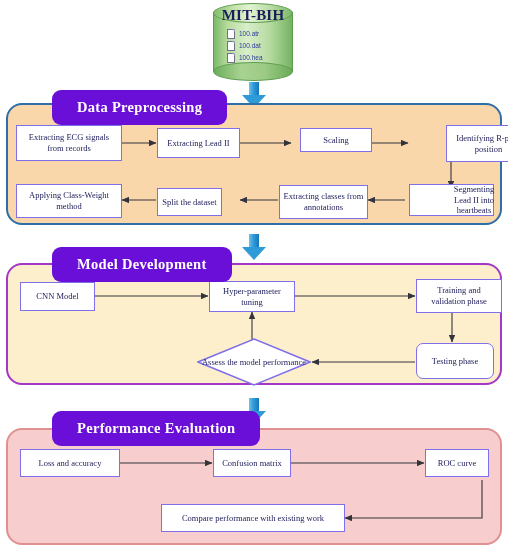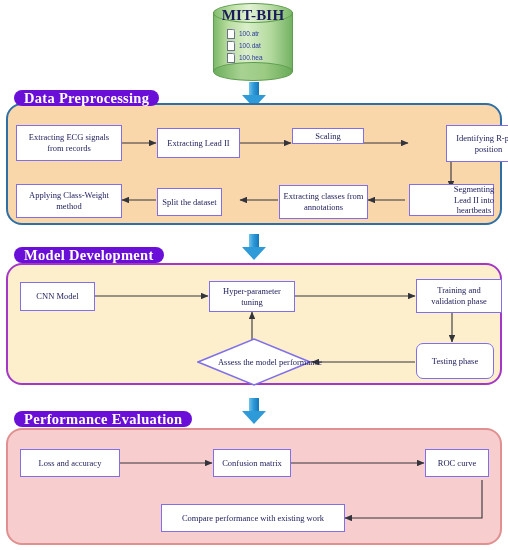--- a/index.html
+++ b/index.html
@@ -161,25 +161,26 @@
   .section-badge {
     position: absolute;
     background: #6a0fd8;
     color: #ffffff;
     border-radius: 9px;
     font-size: 14.5px;
     font-weight: bold;
     letter-spacing: 0.3px;
     display: flex;
     align-items: center;
-    padding: 0 10px;
-    height: 16px;
+    padding: 0 25px;
+    height: 35px;
     white-space: nowrap;
     z-index: 10;
     font-family: "Liberation Serif", serif;
+    margin-left: 38px;
   }
   .badge-1 { left: 14px; top: 90px; }
   .badge-2 { left: 14px; top: 247px; }
   .badge-3 { left: 14px; top: 411px; }
 
   
   .node {
     position: absolute;
     background: #ffffff;
     border: 1.5px solid #7f6fe8;
@@ -210,21 +211,20 @@
     left: 0; top: 0;
     width: 100%;
     height: 100%;
     display: flex;
     align-items: center;
     justify-content: center;
     text-align: center;
     font-size: 8.5px;
     line-height: 1.25;
     color: #1c1c5a;
-    margin-left: 16px;
   }
 
   
   #edges {
     position: absolute;
     left: 0; top: 0;
     width: 508px;
     height: 550px;
     pointer-events: none;
     z-index: 3;
@@ -302,21 +302,21 @@
       <path d="M252,340 L252,312"></path>
 
       <path d="M120,463 L212,463"></path>
       <path d="M291,463 L424,463"></path>
       <path d="M482,480 L482,518 L345,518"></path>
     </g>
   </svg>
 
   <div class="node" style="left:16px;  top:125px; width:106px; height:36px;">Extracting ECG signals from records</div>
   <div class="node" style="left:157px; top:128px; width:83px;  height:30px;">Extracting Lead II</div>
-  <div class="node" style="left:292px; top:128px; width:72px;  height:16px;">Scaling</div>
+  <div class="node" style="left:300px; top:128px; width:72px;  height:24px;">Scaling</div>
   <div class="node" style="left:409px; top:125px; width:85px;  height:37px;margin-left:37px;">Identifying R-peak position</div>
 
   <div class="node" style="left:409px; top:184px; width:85px;  height:32px;padding-left:48px;">Segmenting Lead II into heartbeats</div>
   <div class="node" style="left:279px; top:185px; width:89px;  height:34px;">Extracting classes from annotations</div>
   <div class="node" style="left:157px; top:188px; width:65px;  height:28px;">Split the dataset</div>
   <div class="node" style="left:16px;  top:184px; width:106px; height:34px;">Applying Class-Weight method</div>
 
   <div class="node" style="left:20px;  top:282px; width:75px;  height:29px;">CNN Model</div>
   <div class="node" style="left:209px; top:281px; width:86px;  height:31px;">Hyper-parameter tuning</div>
   <div class="node" style="left:416px; top:279px; width:86px;  height:34px;">Training and validation phase</div>

